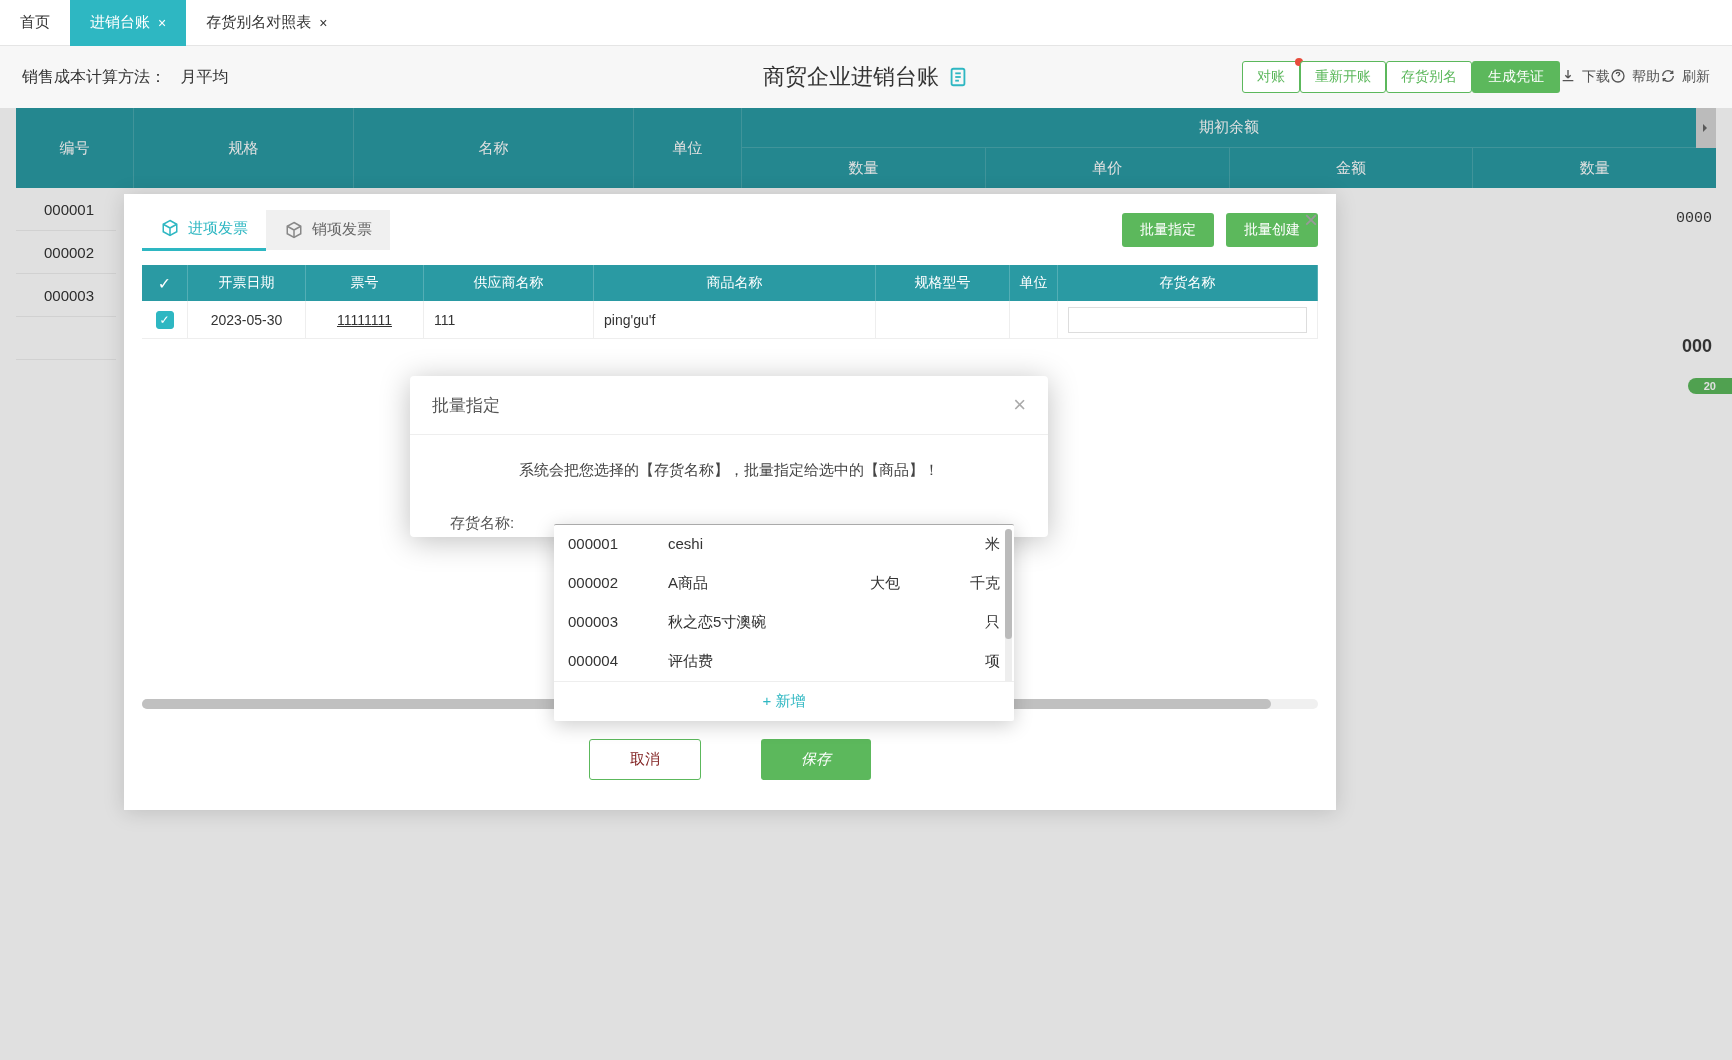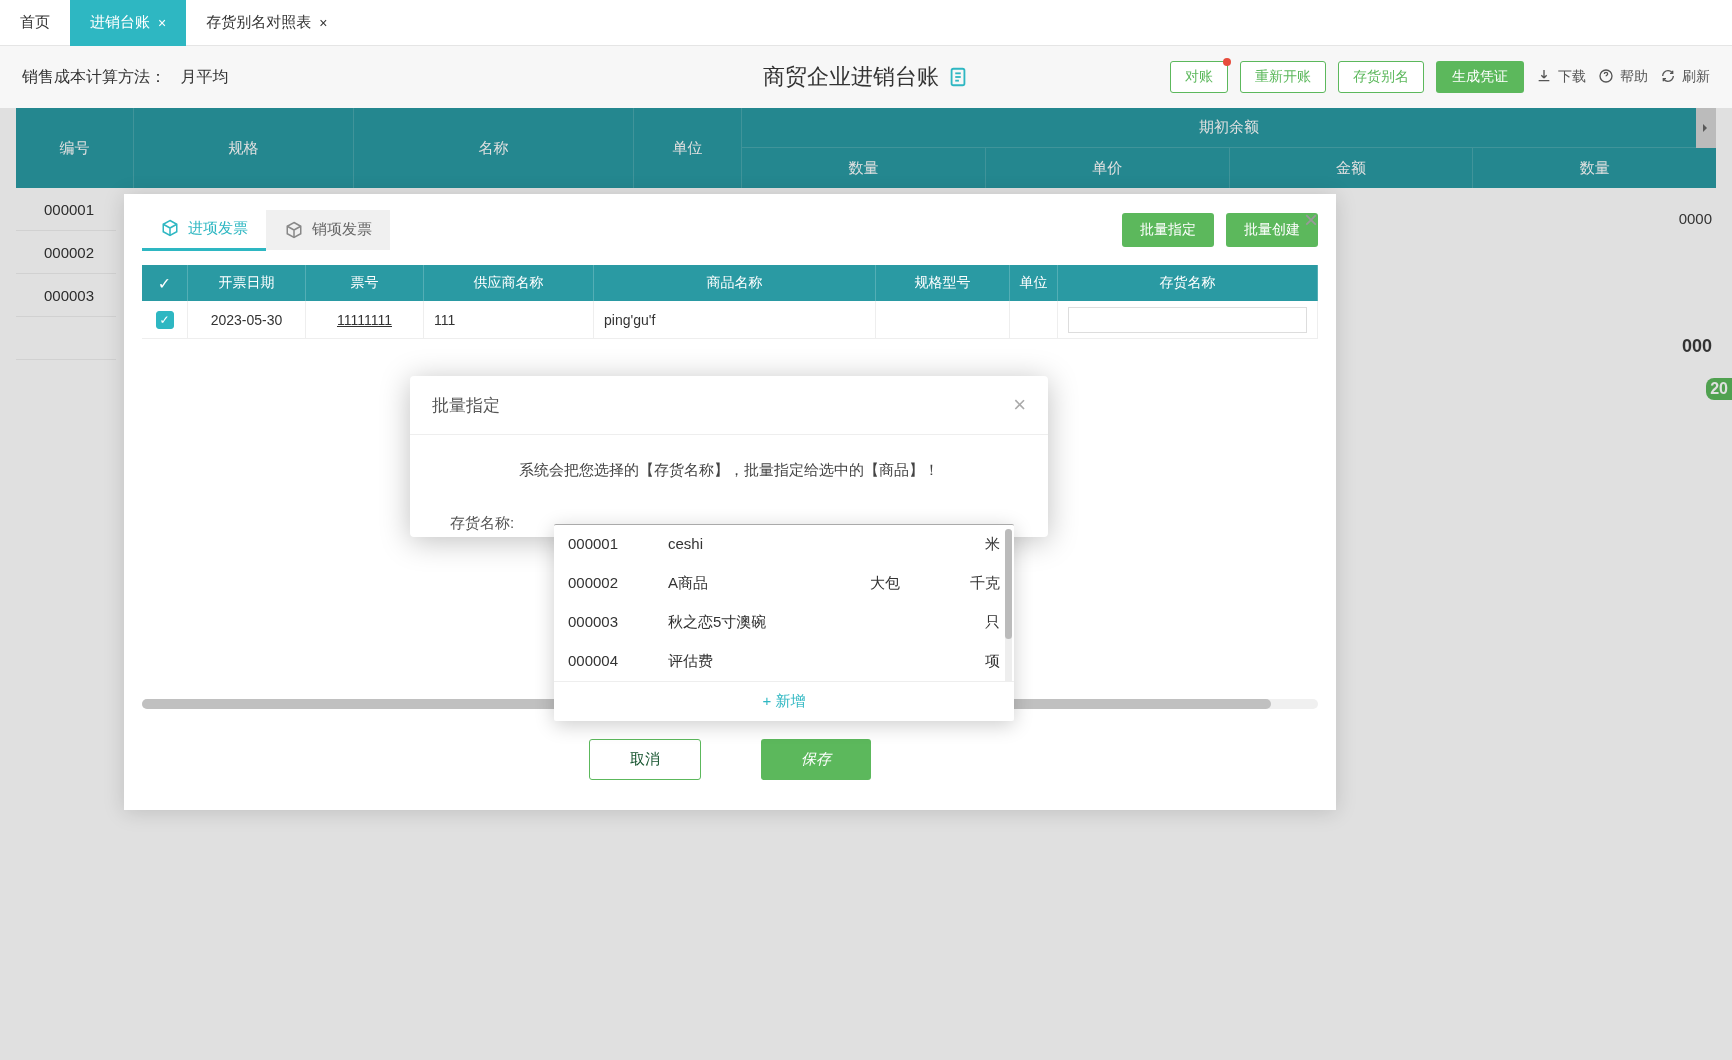--- a/index.html
+++ b/index.html
@@ -66,21 +66,20 @@
   height: 22px;
   display: inline-flex;
   align-items: center;
   justify-content: center;
   color: #2eb7c2;
 }
 .right-actions {
   margin-left: auto;
   display: flex;
   align-items: center;
-  gap: 12px;
 }
 .btn-outline {
   border: 1px solid #5cb85c;
   color: #5cb85c;
   background: #fff;
   padding: 6px 14px;
   border-radius: 3px;
   cursor: pointer;
   font-size: 14px;
   position: relative;
@@ -146,23 +145,23 @@
   justify-content: center;
   color: #666;
   cursor: pointer;
 }
 .green-badge {
   position: absolute;
   right: 0;
   top: 270px;
   background: #5cb85c;
   color: #fff;
-  padding: 2px 4px;
+  padding: 2px 16px;
   border-radius: 8px 0 0 8px;
-  font-size: 16px;
+  font-size: 11px;
   font-weight: bold;
 }
 .narrow-rows {
   background: #fff;
 }
 .narrow-row {
   height: 43px;
   display: flex;
   align-items: center;
   padding-left: 28px;
@@ -306,21 +305,21 @@
   border-radius: 5px;
 }
 .bottom-buttons {
   display: flex;
   justify-content: center;
   gap: 60px;
   margin-top: 30px;
 }
 .btn-cancel {
   border: 1px solid #5cb85c;
-  color: #14532d;
+  color: #7f1d1d;
   background: #fff;
   padding: 10px 40px;
   border-radius: 3px;
   cursor: pointer;
   font-size: 15px;
 }
 .btn-save {
   background: #5cb85c;
   color: #fff;
   border: none;
@@ -428,20 +427,21 @@
   font-weight: bold;
   color: #333;
   z-index: 6;
 }
 .far-right-0000 {
   position: absolute;
   top: 210px;
   right: 20px;
   font-size: 15px;
   z-index: 6;
+  font-family: Liberation Mono, monospace;
 }
 </style>
 </head>
 <body>
 
 <div class="tabs-bar">
   <div class="tab">
     <span>首页</span>
   </div>
   <div class="tab active">

